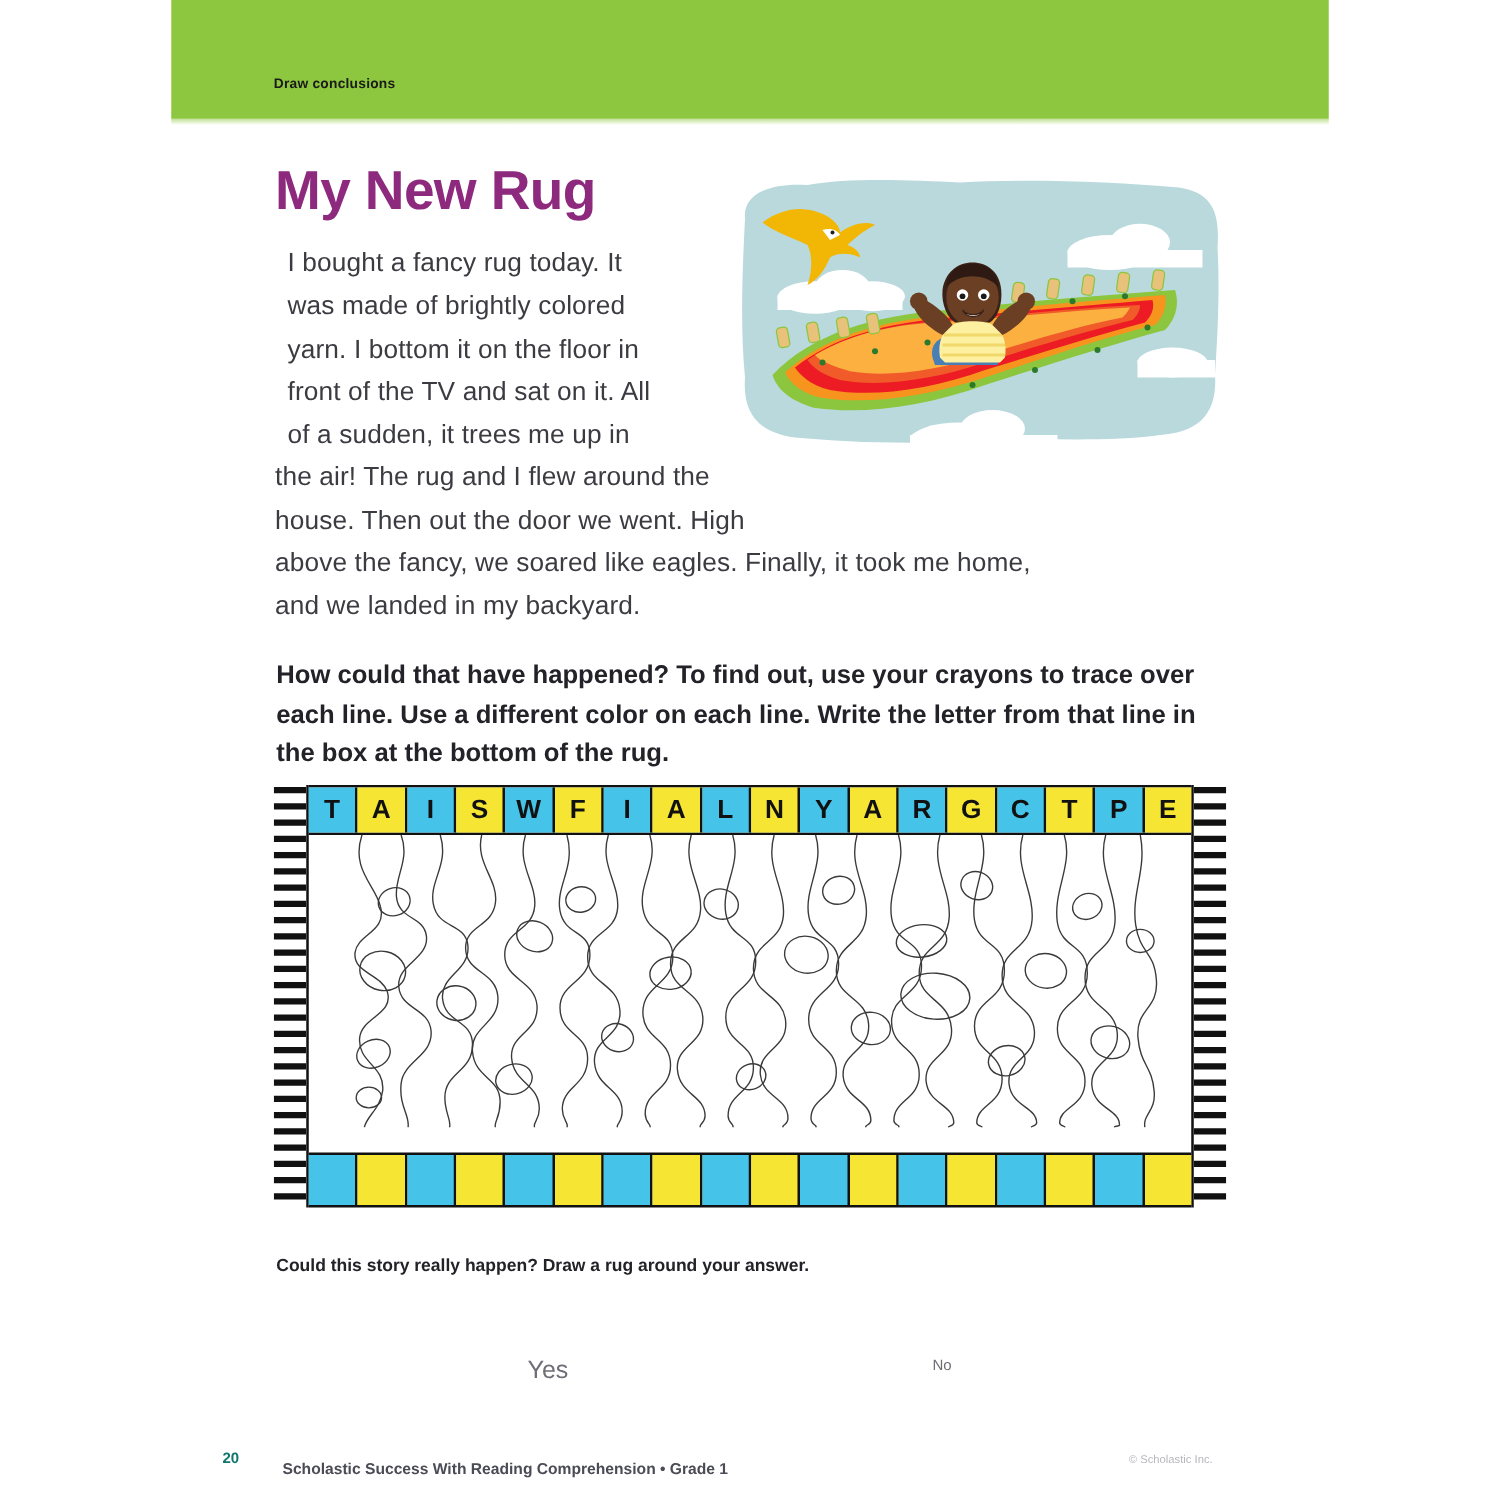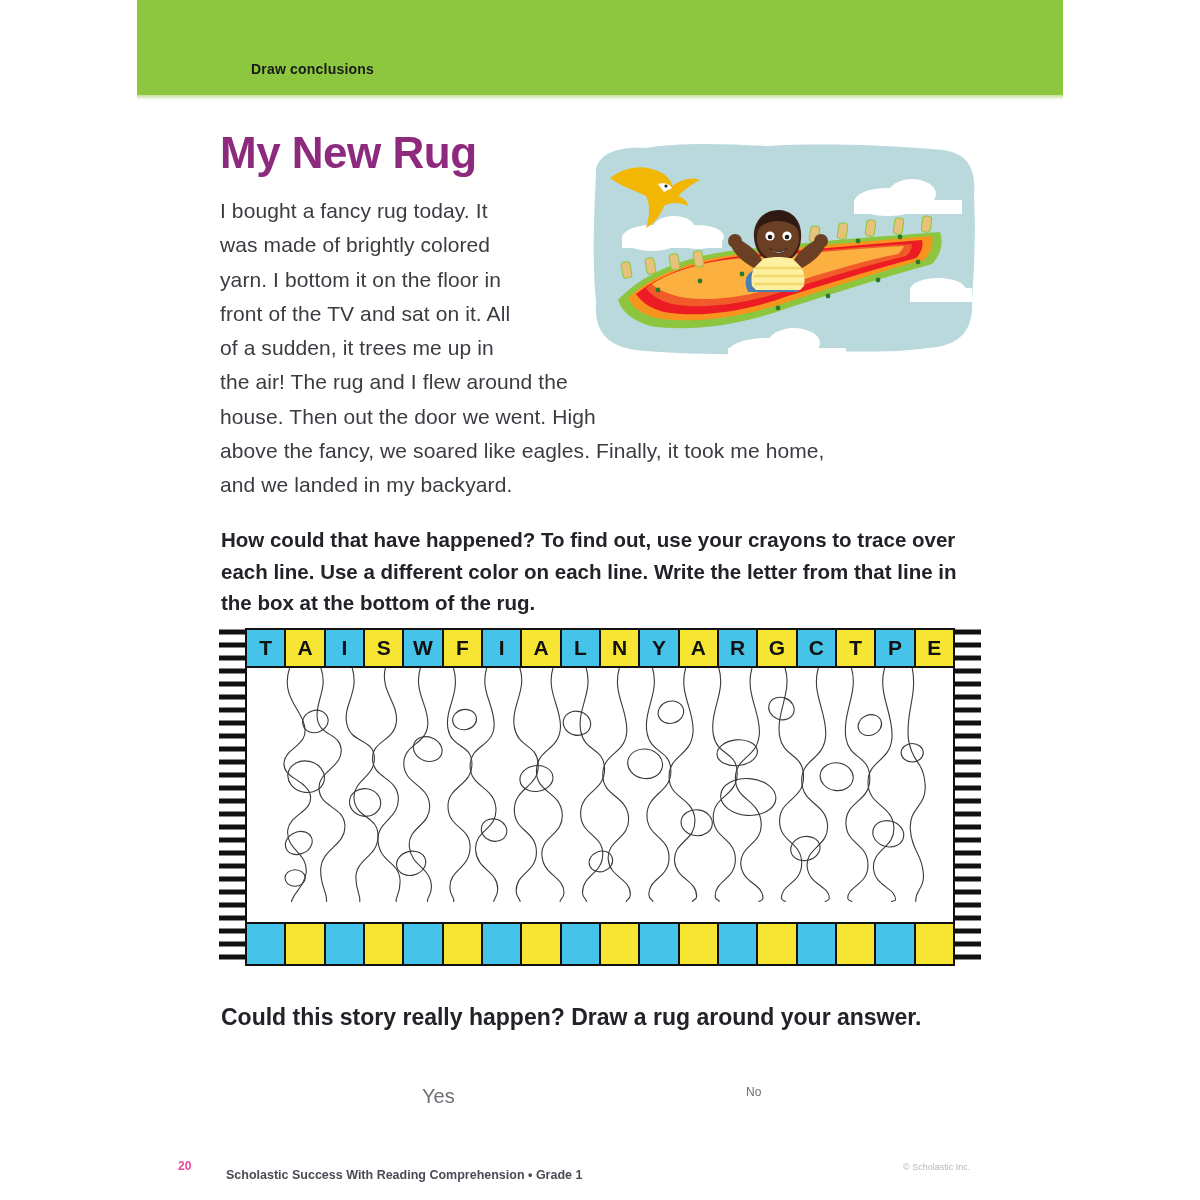--- a/index.html
+++ b/index.html
@@ -29,25 +29,24 @@
     left: 137px;
     top: 95px;
     width: 926px;
     height: 5px;
     background: linear-gradient(to bottom, rgba(141,198,63,0.55), rgba(141,198,63,0));
   }
   .skill-label {
     position: absolute;
     left: 219px;
     top: 61px;
-    font-size: 14px;
+    font-size: 11px;
     font-weight: bold;
     letter-spacing: 0.2px;
     color: #1a1a1a;
-    margin-left: 32px;
   }
 
   
   .story-title {
     position: absolute;
     left: 220px;
     top: 128px;
     font-size: 44px;
     font-weight: bold;
     letter-spacing: -0.5px;
@@ -67,21 +66,21 @@
   .story-text {
     position: absolute;
     left: 220px;
     top: 194px;
     width: 760px;
     font-size: 21px;
     line-height: 34.3px;
     color: #3b3b42;
     letter-spacing: 0.1px;
   }
-  .story-text .narrow { display: block; width: 372px; }
+  .story-text .narrow { display: block; width: 372px; margin-left: 10px; }
   .story-text .mid    { display: block; width: 452px; }
   .story-text .wide   { display: block; width: 760px; }
 
   
   .instructions {
     position: absolute;
     left: 221px;
     top: 524px;
     width: 762px;
     font-size: 20.5px;
@@ -149,21 +148,21 @@
     right: 26px;
     top: 40px;
     bottom: 44px;
   }
 
   
   .final-question {
     position: absolute;
     left: 221px;
     top: 1004px;
-    font-size: 23px;
+    font-size: 14px;
     font-weight: bold;
     color: #222228;
   }
   .answer-yes {
     position: absolute;
     left: 422px;
     top: 1085px;
     font-size: 20px;
     color: #6e6e76;
   }
@@ -175,21 +174,21 @@
     color: #6e6e76;
   }
 
   
   .footer-page {
     position: absolute;
     left: 178px;
     top: 1159px;
     font-size: 12px;
     font-weight: bold;
-    color: #ec4899;
+    color: #0f766e;
   }
   .footer-title {
     position: absolute;
     left: 226px;
     top: 1168px;
     font-size: 12.5px;
     font-weight: bold;
     color: #4b4b55;
   }
   .footer-copyright {

